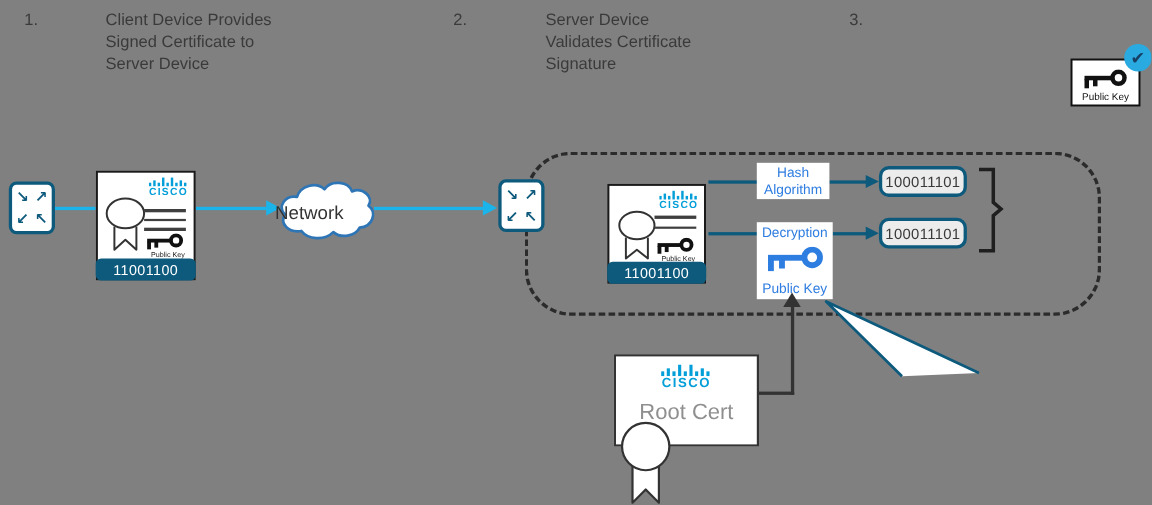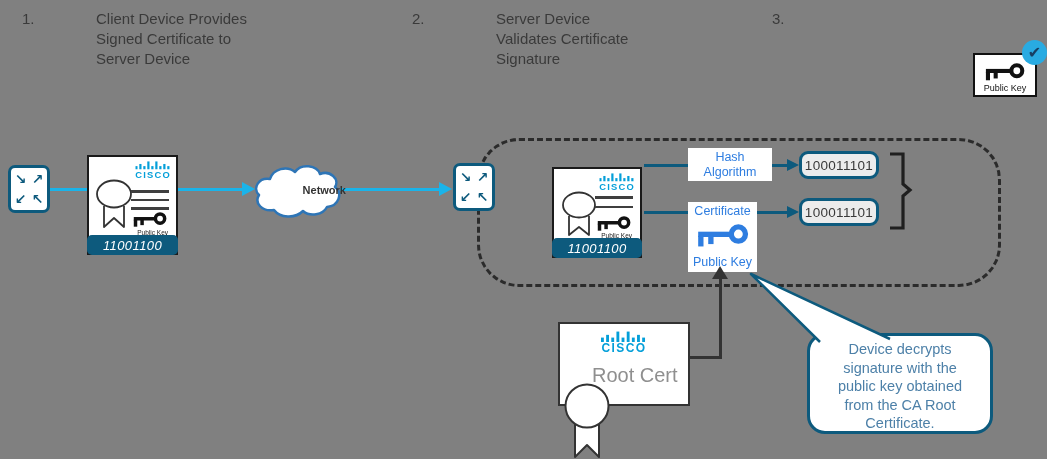--- a/index.html
+++ b/index.html
@@ -30,30 +30,30 @@
   .cyan{position:absolute;height:3px;background:#1ab4ea;}
   .cyan-arrow{position:absolute;width:0;height:0;border-top:7px solid transparent;border-bottom:7px solid transparent;border-left:13px solid #1ab4ea;}
   #cy1{left:50px;top:188px;width:38px;}
   #cy2{left:177px;top:188px;width:66px;}
   #cy2a{left:242px;top:182px;}
   #cy3{left:340px;top:188px;width:99px;}
   #cy3a{left:439px;top:182px;}
 
   
   .cloud-svg{position:absolute;left:250px;top:160px;}
-  .cloud-label{position:absolute;left:250px;top:184px;width:96px;text-align:right;font-size:11px;color:#333;font-weight:bold;}
+  .cloud-label{position:absolute;left:250px;top:184px;width:96px;text-align:left;font-size:17px;color:#333;}
 
   
   .dashed-region{position:absolute;left:477px;top:138px;width:524px;height:149px;border:3px dashed #2b2b2b;border-radius:42px;box-sizing:border-box;}
 
   
   .cert{position:absolute;background:#fff;border:2px solid #1a1a1a;box-sizing:border-box;}
   #cert-client{left:87px;top:155px;width:91px;height:100px;}
   #cert-server{left:552px;top:167px;width:90px;height:91px;}
-  .cert .banner{position:absolute;left:-2px;right:-2px;bottom:-2px;height:20px;background:#0d5a7d;border-radius:5px;color:#fff;display:flex;align-items:center;justify-content:center;font-size:13px;letter-spacing:.4px;font-style:italic;}
+  .cert .banner{position:absolute;left:-2px;right:-2px;bottom:-2px;height:20px;background:#0d5a7d;border-radius:5px;color:#fff;display:flex;align-items:center;justify-content:center;font-size:13px;letter-spacing:.4px;}
   .cisco-logo{display:flex;flex-direction:column;align-items:center;gap:1px;}
   .cert .cisco-logo{position:absolute;top:4px;right:5px;transform:scale(.85);transform-origin:top right;}
   .brand{font-size:11px;font-weight:700;color:#049fd9;letter-spacing:1.4px;line-height:11px;}
   .cert .seal-svg{position:absolute;left:4px;top:22px;}
   .cert .lines{position:absolute;right:7px;display:flex;flex-direction:column;}
   #cert-client .lines{top:33px;gap:6px;}
   #cert-server .lines{top:27px;gap:7px;}
   .cert .lines i{width:38px;height:2.5px;background:#3f3f3f;}
   .cert .key-svg{position:absolute;right:8px;color:#111;}
   #cert-client .key-svg{top:55px;}
@@ -64,33 +64,33 @@
 
   
   .tline{position:absolute;height:3px;background:#0d5a7d;}
   .teal-arrow{position:absolute;width:0;height:0;border-top:6.5px solid transparent;border-bottom:6.5px solid transparent;border-left:12px solid #0d5a7d;}
   #t1{left:644px;top:164px;width:46px;}
   #t2{left:754px;top:164px;width:34px;}
   #t2a{left:787px;top:159px;}
   #t3{left:644px;top:211px;width:46px;}
   #t4{left:757px;top:211px;width:31px;}
   #t4a{left:787px;top:206px;}
-  .hash-box{position:absolute;left:688px;top:148px;width:84px;height:33px;background:#fff;color:#2e7de0;font-size:12.5px;line-height:15px;display:flex;align-items:center;justify-content:center;text-align:center;white-space:pre-line;}
+  .hash-box{position:absolute;left:688px;top:148px;width:66px;height:33px;background:#fff;color:#2e7de0;font-size:12.5px;line-height:15px;display:flex;align-items:center;justify-content:center;text-align:center;white-space:pre-line;}
   .decrypt-box{position:absolute;left:688px;top:202px;width:69px;height:70px;background:#fff;display:flex;flex-direction:column;align-items:center;justify-content:space-between;padding:2px 0 3px;box-sizing:border-box;color:#2e7de0;font-size:12.5px;line-height:14px;}
   .value-box{position:absolute;width:80px;height:28px;background:#ececec;border:3px solid #0d5a7d;border-radius:9px;box-sizing:border-box;color:#3a3a3a;font-size:13.5px;display:flex;align-items:center;justify-content:center;letter-spacing:.3px;}
   #val1{left:799px;top:151px;}
   #val2{left:799px;top:198px;}
   .bracket-svg{position:absolute;left:888px;top:151px;}
   .note{position:absolute;left:917px;top:154px;width:76px;color:#3b7de0;font-size:12.5px;line-height:18px;white-space:pre-line;}
 
   
   .root-cert{position:absolute;left:558px;top:322px;width:132px;height:84px;background:#fff;border:2px solid #333;box-sizing:border-box;}
   .root-cert .cisco-logo{position:absolute;top:7px;left:50%;transform:translateX(-50%);}
   .root-cert .brand{font-size:12px;}
-  .root-label{position:absolute;top:40px;left:0;width:100%;color:#8f8f8f;font-size:20px;padding-left:32px;}
+  .root-label{position:absolute;top:40px;left:0;width:100%;text-align:center;color:#8f8f8f;font-size:20px;}
   .root-seal-svg{position:absolute;left:560px;top:383px;}
 
   
   .eline{position:absolute;background:#333;}
   #e-h{left:690px;top:356px;width:32px;height:3px;}
   #e-v{left:719px;top:278px;width:3px;height:81px;}
   #e-arrow{position:absolute;left:712px;top:266px;width:0;height:0;border-left:8px solid transparent;border-right:8px solid transparent;border-bottom:13px solid #333;}
 
   
   .callout{position:absolute;left:807px;top:333px;width:186px;height:101px;background:#fff;border:3px solid #0d5a7d;border-radius:18px;box-sizing:border-box;color:#4d80a8;font-size:14.5px;line-height:18.5px;text-align:center;white-space:pre-line;padding-top:4px;}
@@ -232,21 +232,21 @@
   <div class="tline" id="t2"></div>
   <div class="teal-arrow" id="t2a"></div>
   <div class="tline" id="t3"></div>
   <div class="tline" id="t4"></div>
   <div class="teal-arrow" id="t4a"></div>
 
   <div class="hash-box">Hash
 Algorithm</div>
 
   <div class="decrypt-box">
-    <span>Certificate</span>
+    <span>Decryption</span>
     <svg width="52" height="26" viewBox="0 0 44 22" style="color:#2e7de0">
       <circle cx="35" cy="8.5" r="6" fill="none" stroke="currentColor" stroke-width="4.5"></circle>
       <rect x="1" y="6.5" width="29" height="4.5" fill="currentColor"></rect>
       <rect x="1" y="10" width="4.5" height="9" fill="currentColor"></rect>
       <rect x="9.5" y="10" width="4.5" height="7" fill="currentColor"></rect>
     </svg>
     <span>Public Key</span>
   </div>
 
   <div class="value-box" id="val1">100011101</div>
@@ -278,22 +278,17 @@
   </div>
   <svg class="root-seal-svg" width="54" height="76" viewBox="0 0 54 76">
     <path d="M15,40 L15,74 L27,62 L39,74 L39,40" fill="#ffffff" stroke="#333" stroke-width="2" stroke-linejoin="round"></path>
     <circle cx="27" cy="23" r="21.5" fill="#ffffff" stroke="#333" stroke-width="2"></circle>
   </svg>
 
   <div class="eline" id="e-h"></div>
   <div class="eline" id="e-v"></div>
   <div id="e-arrow"></div>
 
-  <div class="callout">Device decrypts
-signature with the
-public key obtained
-from the CA Root
-Certificate.</div>
   <svg class="tail-svg" width="160" height="82" viewBox="0 0 160 82">
     <path d="M80,76 L11,8 L150,73" fill="#ffffff" stroke="#0d5a7d" stroke-width="2.5" stroke-linejoin="round"></path>
   </svg>
 
 </div>
 
 </body></html>

